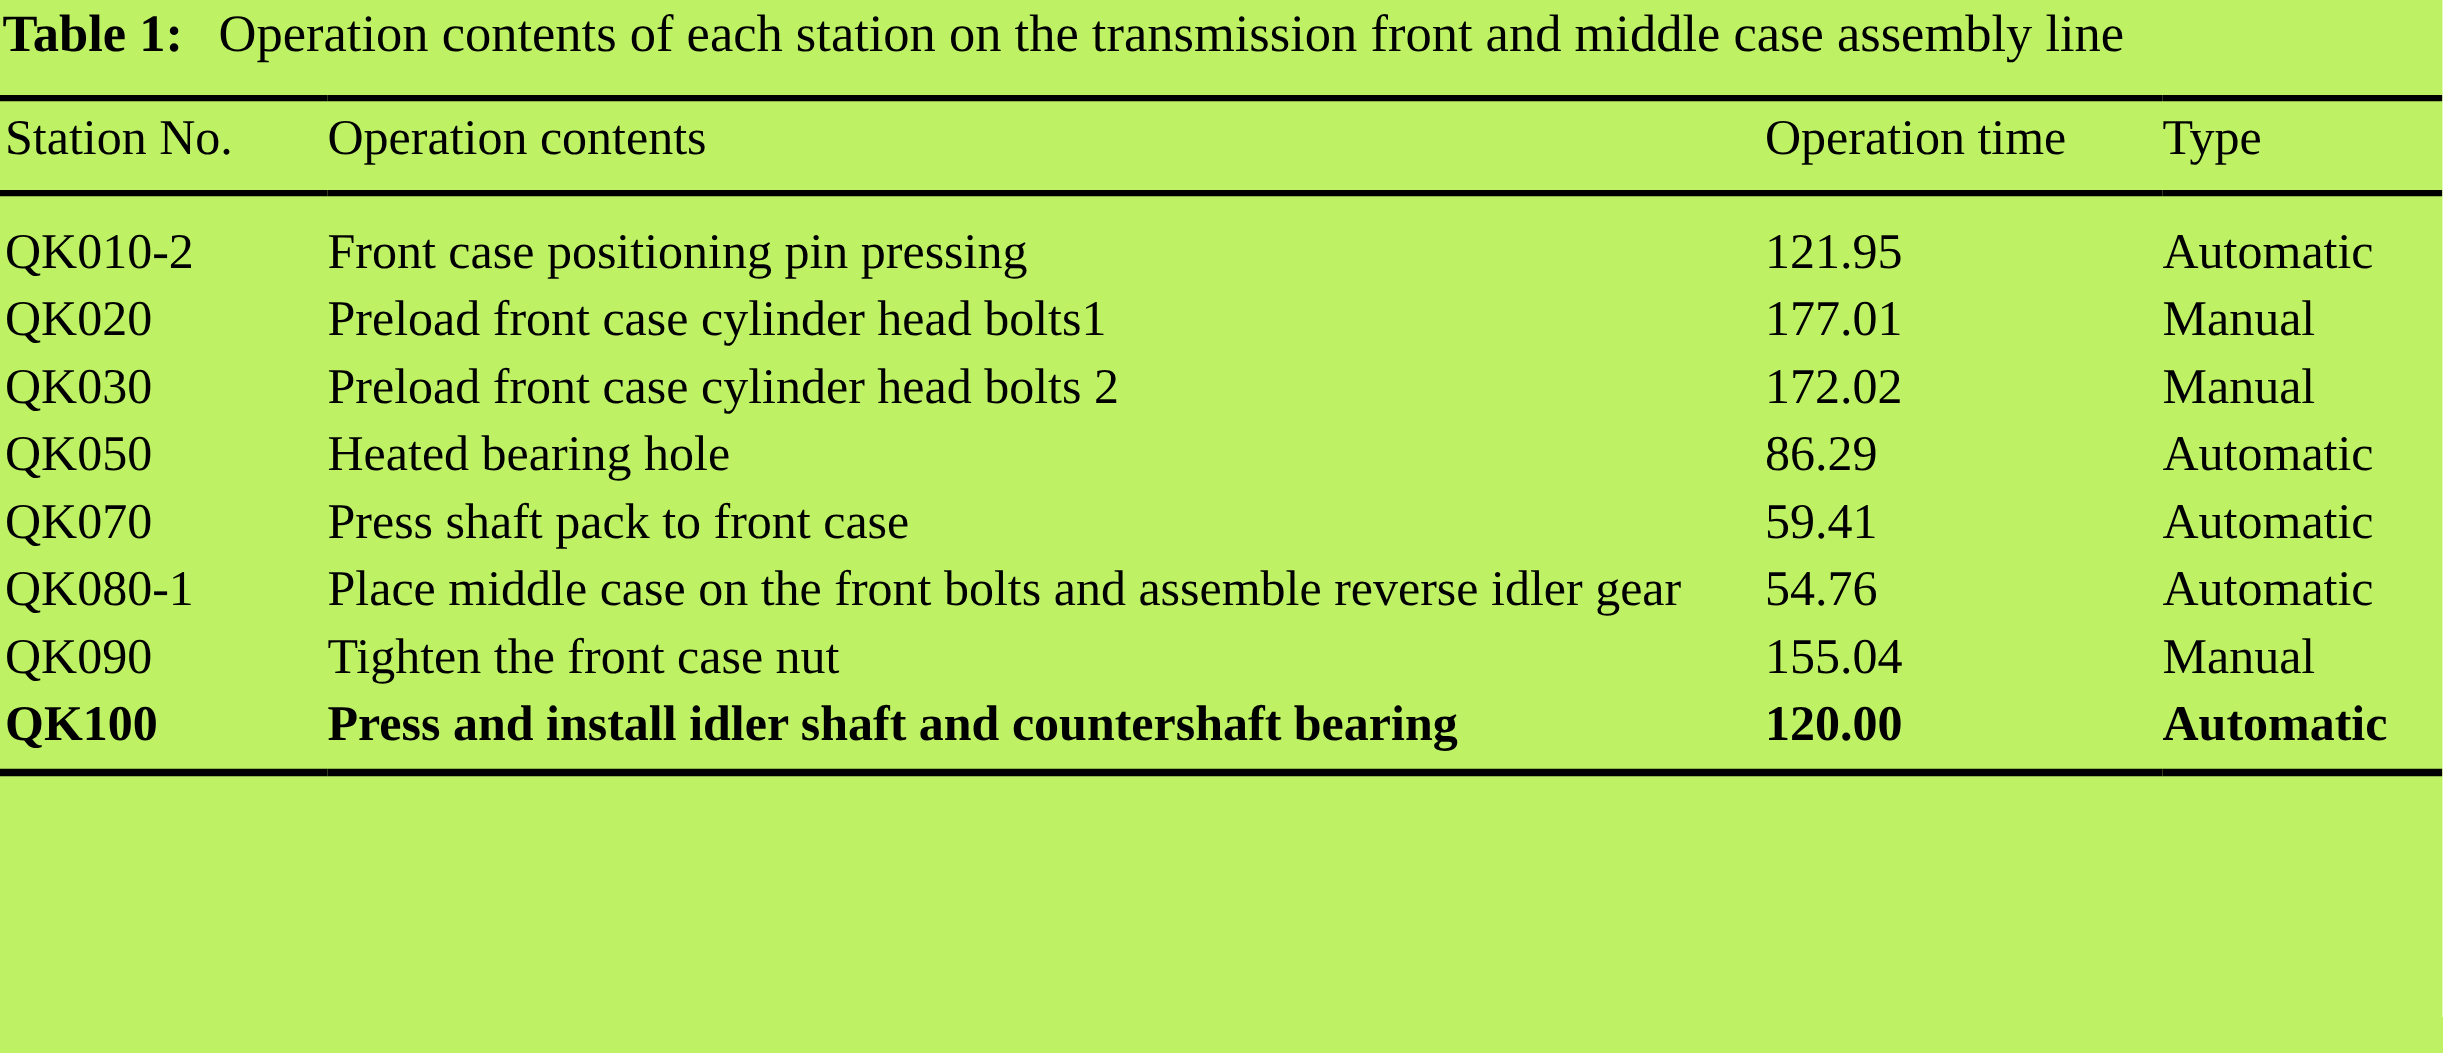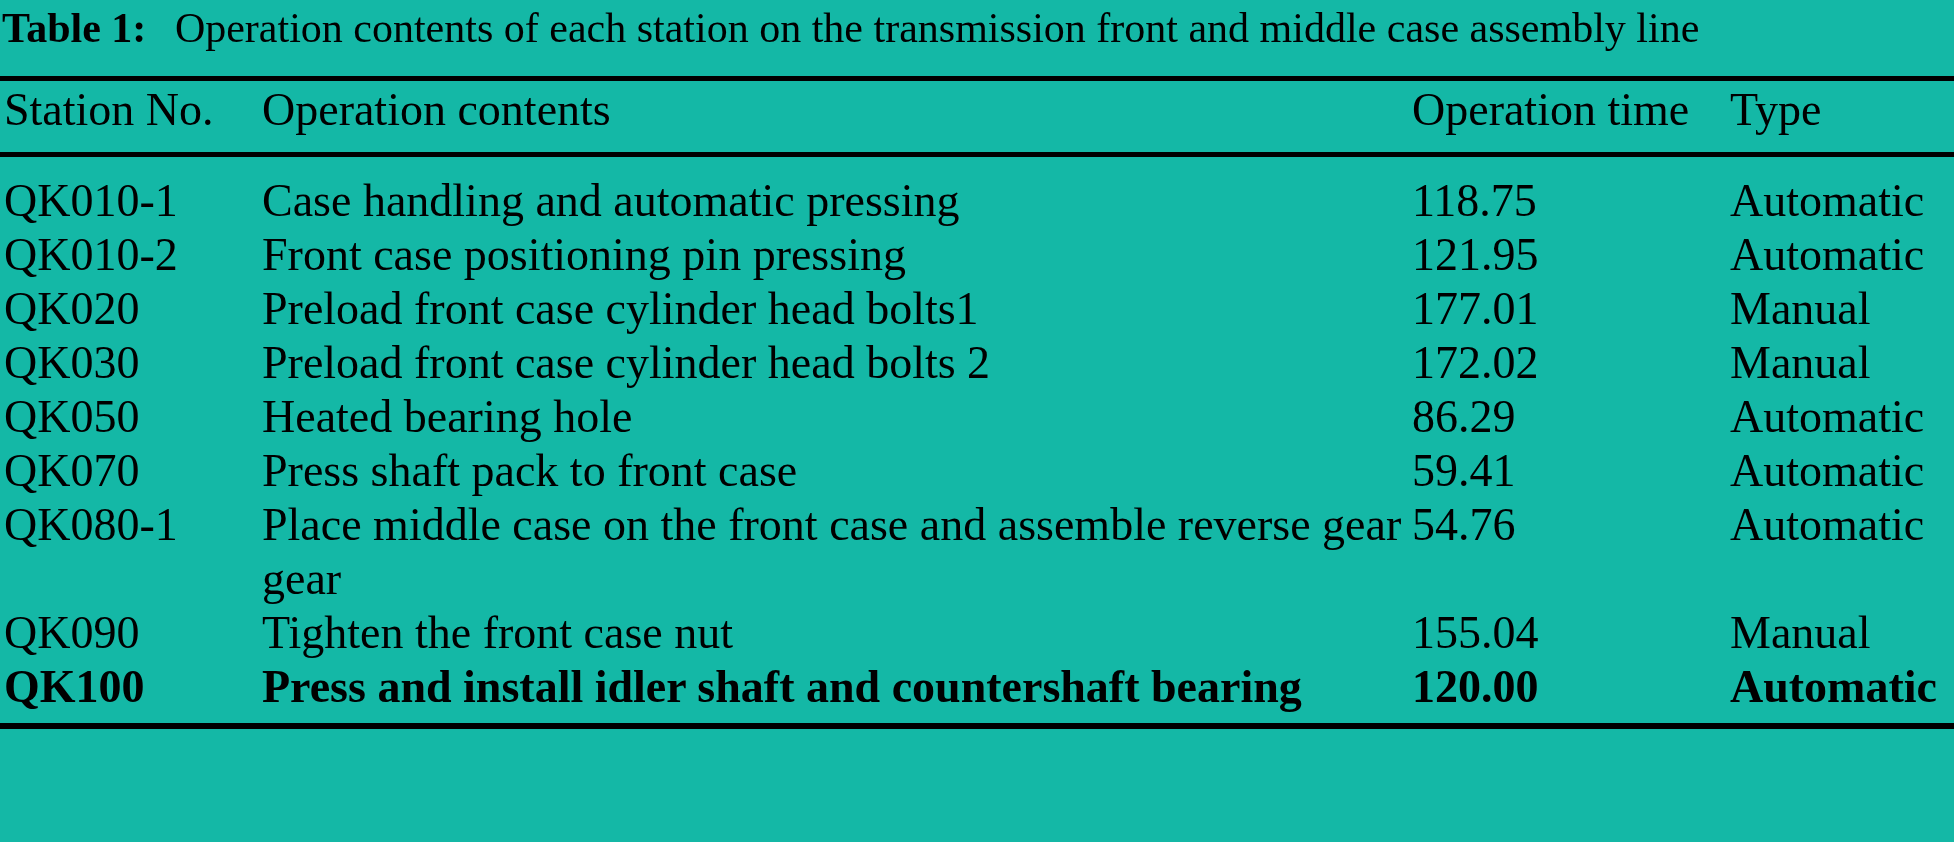--- a/index.html
+++ b/index.html
@@ -4,21 +4,21 @@
 <style>
   html, body {
     margin: 0;
     padding: 0;
     background: #ffffff;
   }
   .page {
     position: relative;
     width: 1954px;
     height: 842px;
-    background: #14b8a6;
+    background: #bef264;
     color: #000000;
     font-family: "Liberation Serif", "DejaVu Serif", serif;
     overflow: hidden;
     box-sizing: border-box;
   }
   
   .caption {
     height: 76px;
     box-sizing: border-box;
     padding: 4px 0 0 2px;
@@ -30,21 +30,21 @@
     font-weight: bold;
     margin-right: 0.68em;
   }
   
   table.optable {
     width: 1954px;
     table-layout: fixed;
     border-collapse: collapse;
     border-top: 5px solid #000000;
     border-bottom: 6px solid #000000;
-    font-size: 46px;
+    font-size: 40px;
     line-height: 54px;
   }
   table.optable th,
   table.optable td {
     padding: 0;
     text-align: left;
     vertical-align: top;
     font-weight: normal;
     white-space: nowrap;
   }
@@ -82,26 +82,20 @@
     <thead>
       <tr>
         <th>Station No.</th>
         <th class="col-op">Operation contents</th>
         <th>Operation time</th>
         <th>Type</th>
       </tr>
     </thead>
     <tbody>
       <tr>
-        <td>QK010-1</td>
-        <td class="col-op">Case handling and automatic pressing</td>
-        <td>118.75</td>
-        <td>Automatic</td>
-      </tr>
-      <tr>
         <td>QK010-2</td>
         <td class="col-op">Front case positioning pin pressing</td>
         <td>121.95</td>
         <td>Automatic</td>
       </tr>
       <tr>
         <td>QK020</td>
         <td class="col-op">Preload front case cylinder head bolts1</td>
         <td>177.01</td>
         <td>Manual</td>
@@ -119,21 +113,21 @@
         <td>Automatic</td>
       </tr>
       <tr>
         <td>QK070</td>
         <td class="col-op">Press shaft pack to front case</td>
         <td>59.41</td>
         <td>Automatic</td>
       </tr>
       <tr>
         <td>QK080-1</td>
-        <td class="col-op">Place middle case on the front case and assemble reverse gear gear</td>
+        <td class="col-op">Place middle case on the front bolts and assemble reverse idler gear</td>
         <td>54.76</td>
         <td>Automatic</td>
       </tr>
       <tr>
         <td>QK090</td>
         <td class="col-op">Tighten the front case nut</td>
         <td>155.04</td>
         <td>Manual</td>
       </tr>
       <tr>

